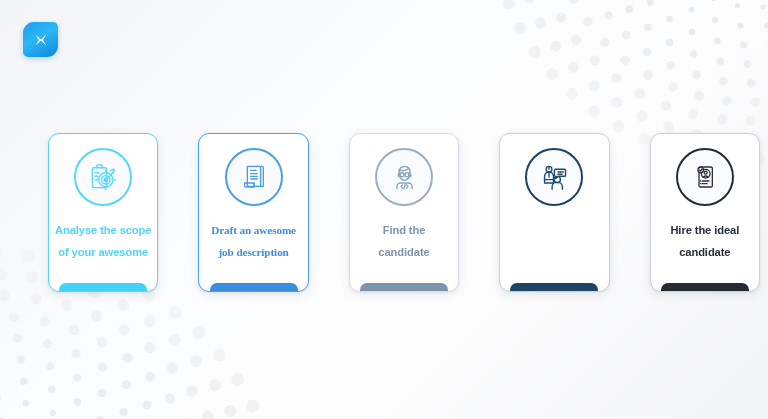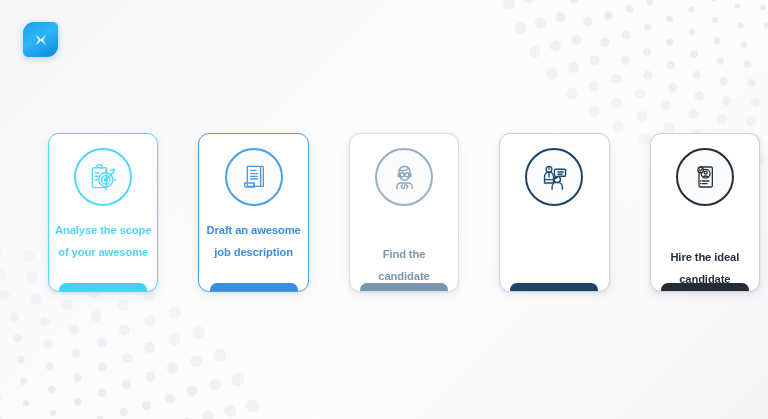--- a/index.html
+++ b/index.html
@@ -118,33 +118,33 @@
     width: 88px;
     height: 15px;
     border-radius: 7px;
   }
 
   
   .card.c1 { border-color: #56d6f8; }
   .card.c1 .card-label { color: #53d4f7; }
   .card.c1 .card-bar  { background: #43d2f7; }
 
-  .card.c2 { border-color: #4aa0e6; }
+  .card.c2 { border-color: #4aa0e6; font-family: Liberation Serif, serif; }
   .card.c2 .card-label { color: #3e8ede; }
   .card.c2 .card-bar  { background: #3b8de0; }
 
-  .card.c3 { border-color: #d7dee6; gap: 24px; }
+  .card.c3 { border-color: #d7dee6; }
   .card.c3 .card-label { color: #7e96ad; }
   .card.c3 .card-bar  { background: #7b95ad; }
 
   .card.c4 { border-color: #c6d3de; }
   .card.c4 .card-label { color: #245079; }
   .card.c4 .card-bar  { background: #1d4467; }
 
-  .card.c5 { border-color: #cbd1d7; justify-content: space-between; }
+  .card.c5 { border-color: #cbd1d7; }
   .card.c5 .card-label { color: #262f39; }
   .card.c5 .card-bar  { background: #242c35; }
 </style>
 </head>
 <body>
 
 <div id="stage">
 
   <div class="halftone" id="halftone-tr">
     <svg width="430" height="300" viewBox="0 0 430 300" aria-hidden="true">

